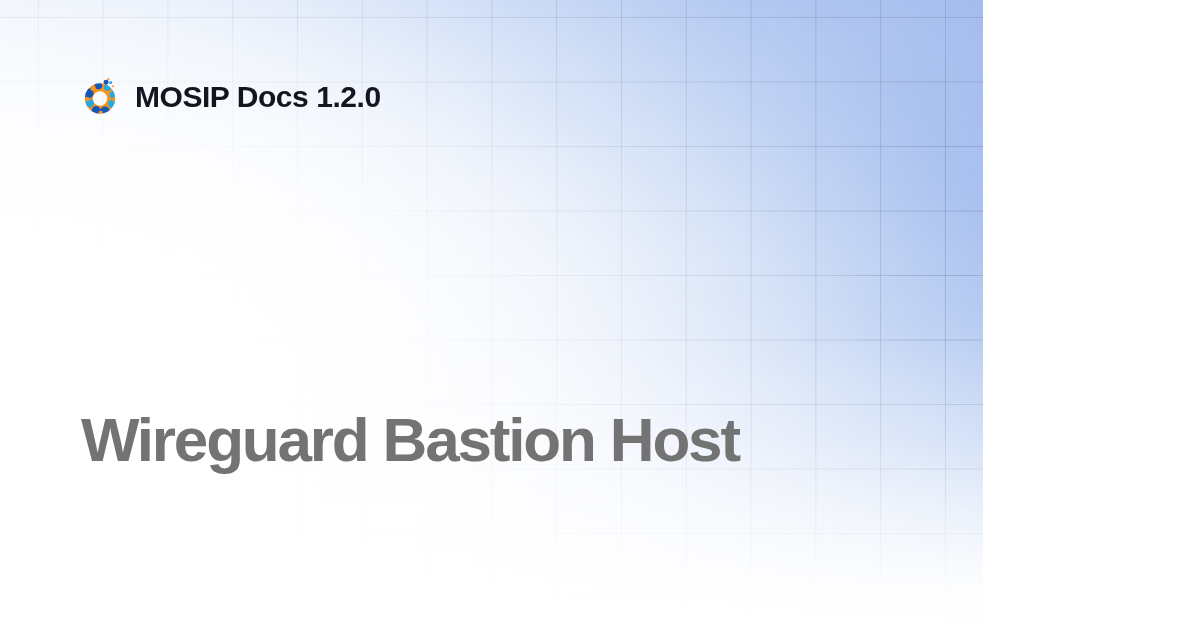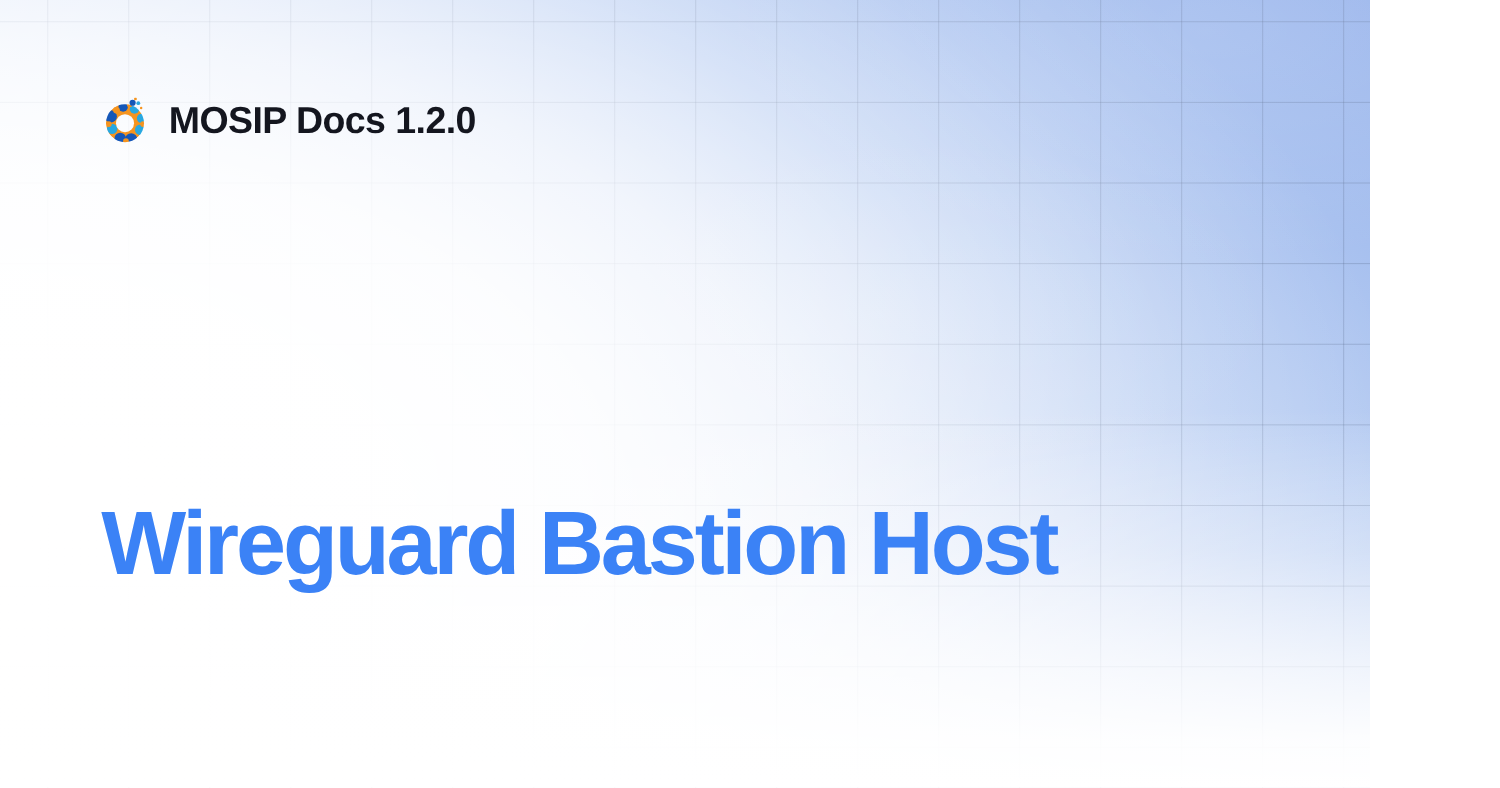--- a/index.html
+++ b/index.html
@@ -13,21 +13,21 @@
   }
 
   body {
     font-family: "Liberation Sans", "DejaVu Sans", sans-serif;
     -webkit-font-smoothing: antialiased;
   }
 
   
   .og-card {
     position: relative;
-    width: 1096px;
+    width: 983px;
     height: 630px;
     overflow: hidden;
     background: #ffffff;
   }
 
   
   .bg-gradient {
     position: absolute;
     inset: 0;
     background:
@@ -122,25 +122,25 @@
     line-height: 1;
   }
 
   
   .title-wrap {
     margin-top: auto;
     margin-bottom: 84px;
   }
 
   .page-title {
-    font-size: 72px;
+    font-size: 62px;
     font-weight: 700;
     line-height: 0.90;
     letter-spacing: -0.035em;
-    color: #3b82f6;
+    color: #737373;
     max-width: 880px;
     word-wrap: break-word;
   }
 </style>
 </head>
 <body>
 
 <div class="og-card">
 
   <div class="bg-gradient"></div>

